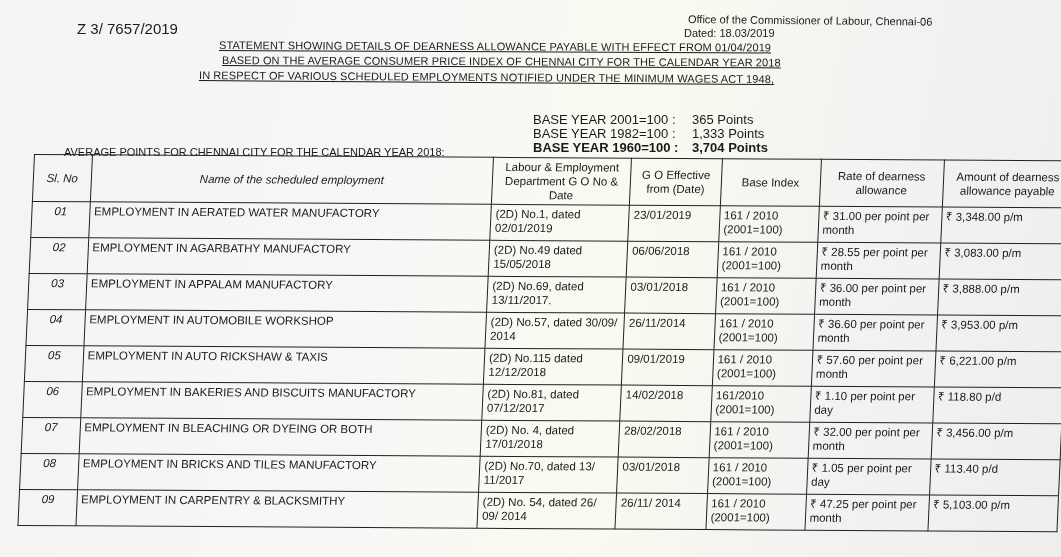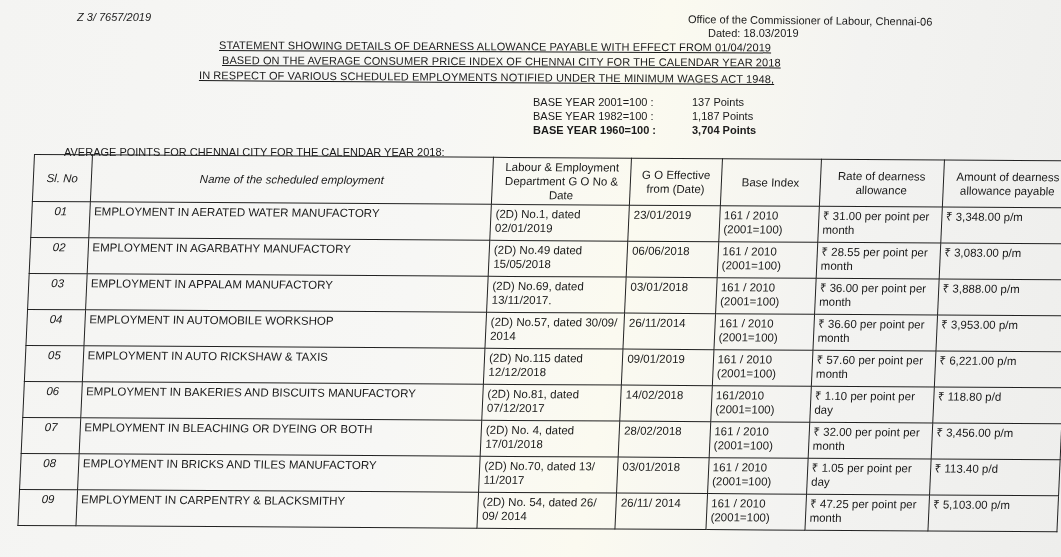--- a/index.html
+++ b/index.html
@@ -2,29 +2,29 @@
 <html><head>
 <meta charset="utf-8">
 <style>
   html, body { margin:0; padding:0; }
   body {
     width:1061px; height:557px; overflow:hidden; position:relative;
     background: linear-gradient(100deg, #f4f4f2 0%, #f7f7f5 40%, #fbfaf0 58%, #f3f3f1 75%, #eeeeec 100%);
     font-family: "Liberation Sans", sans-serif; color:#1a1a1a;
   }
   .abs { position:absolute; white-space:nowrap; }
-  .ref { left:77px; top:11px; font-size:11px; font-style:italic; }
+  .ref { left:77px; top:20px; font-size:15px; }
   .office { left:688px; top:13px; font-size:11px; transform:rotate(0.6deg); transform-origin:left; }
-  .dated { left:708px; top:27px; font-size:11px; }
+  .dated { left:684px; top:27px; font-size:11px; }
   .title { font-size:11px; text-decoration:underline; letter-spacing:0.1px; }
   .t1 { left:219px; top:39px; transform:rotate(0.25deg); transform-origin:left; }
   .t2 { left:222px; top:54px; transform:rotate(0.25deg); transform-origin:left; }
   .t3 { left:199px; top:69px; transform:rotate(0.4deg); transform-origin:left; }
   .avg { left:64px; top:98px; font-size:11px;margin-top:48px; }
-  .base { left:533px; font-size:11px; }
+  .base { left:533px; font-size:13px;margin-top:16px; }
   .base span.v { position:absolute; left:159px; }
   .b1 { top:96px; } .b2 { top:110px; } .b3 { top:124px;font-weight:bold; }
 
   table.da {
     position:absolute; left:34px; top:154px; width:1040px;
     border-collapse:collapse; font-size:11.5px;
     transform: rotate(0.35deg) skewX(-2.2deg); transform-origin: left top;
   }
   table.da th, table.da td {
     border:1.2px solid #222; vertical-align:top; padding:2px 4px; line-height:14px;
@@ -46,22 +46,22 @@
 <body>
 
 <div class="abs ref">Z 3/ 7657/2019</div>
 <div class="abs office">Office of   the Commissioner of Labour, Chennai-06</div>
 <div class="abs dated">Dated:  18.03/2019</div>
 <div class="abs title t1">STATEMENT   SHOWING DETAILS OF DEARNESS ALLOWANCE PAYABLE WITH EFFECT FROM 01/04/2019</div>
 <div class="abs title t2">BASED ON THE AVERAGE CONSUMER PRICE INDEX OF CHENNAI CITY FOR THE CALENDAR YEAR 2018</div>
 <div class="abs title t3">IN RESPECT OF VARIOUS   SCHEDULED EMPLOYMENTS  NOTIFIED  UNDER  THE  MINIMUM  WAGES  ACT  1948,</div>
 
 <div class="abs avg">AVERAGE POINTS FOR CHENNAI CITY FOR THE CALENDAR YEAR 2018:</div>
-<div class="abs base b1"><span>BASE YEAR  2001=100 :</span><span class="v">137  Points</span></div>
-<div class="abs base b2"><span>BASE YEAR  1982=100 :</span><span class="v">1,187 Points</span></div>
+<div class="abs base b1"><span>BASE YEAR  2001=100 :</span><span class="v">365  Points</span></div>
+<div class="abs base b2"><span>BASE YEAR  1982=100 :</span><span class="v">1,333 Points</span></div>
 <div class="abs base b3"><span>BASE YEAR  1960=100 :</span><span class="v">3,704 Points</span></div>
 
 <table class="da">
   <thead>
     <tr>
       <th class="sl">Sl. No</th>
       <th class="nm">Name of the scheduled employment</th>
       <th class="go">Labour &amp; Employment Department G O No &amp; Date</th>
       <th class="eff">G O Effective from (Date)</th>
       <th class="bi">Base Index</th>

